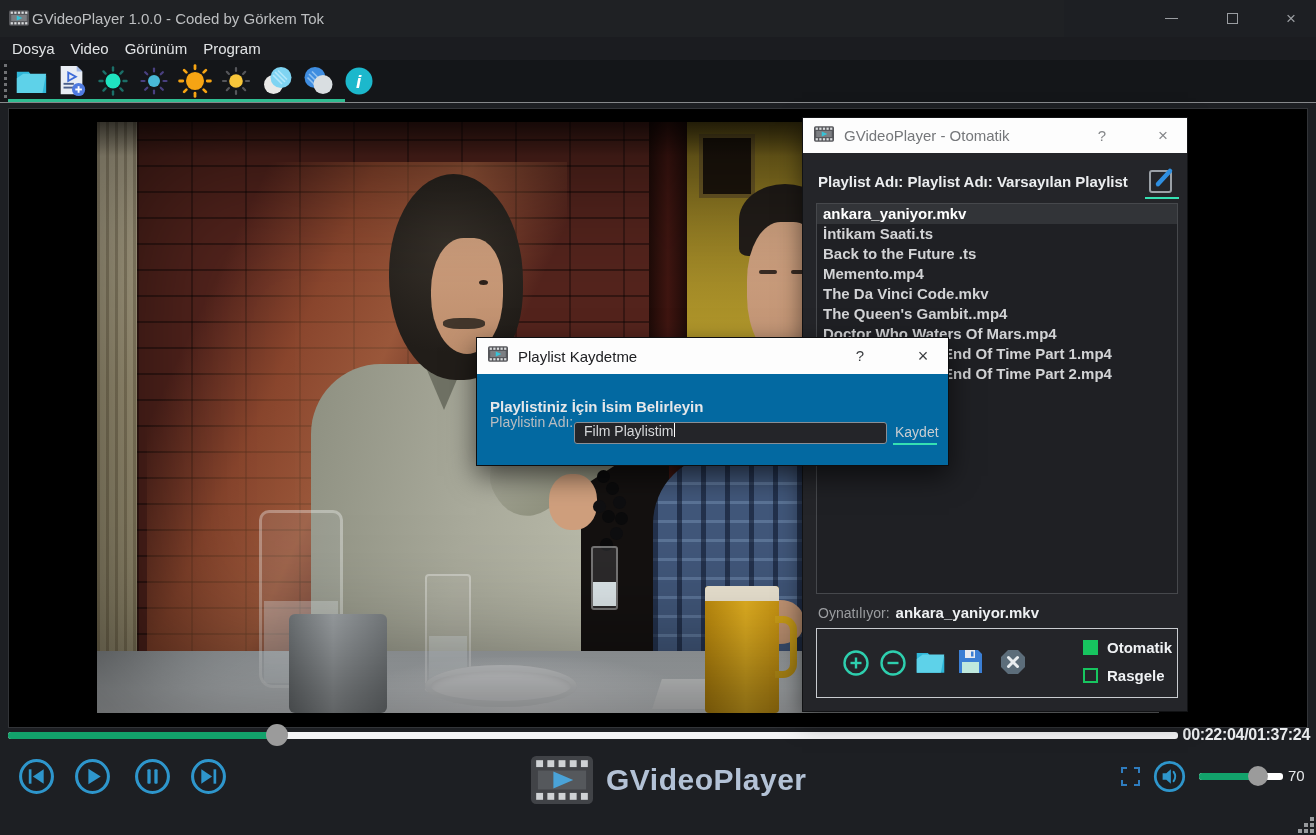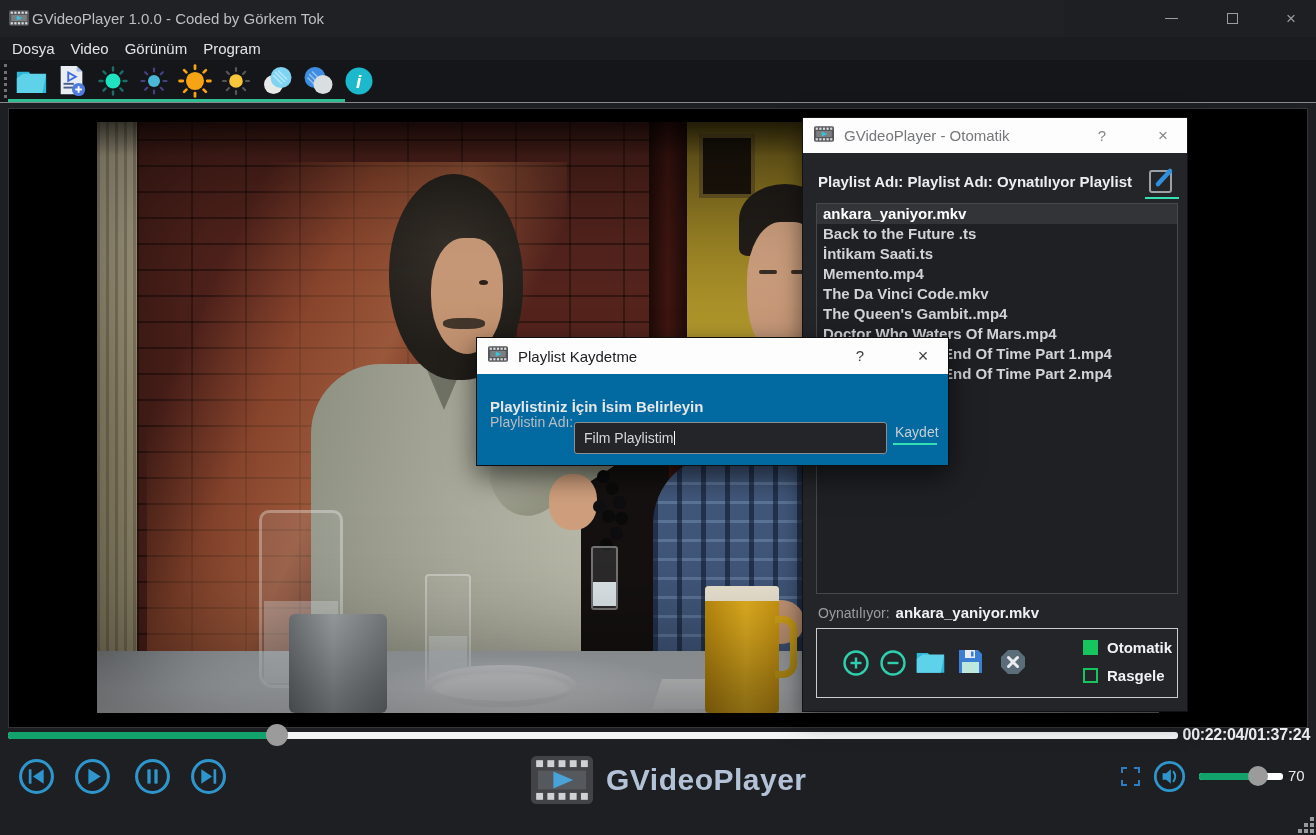--- a/index.html
+++ b/index.html
@@ -128,21 +128,21 @@
 
   
   .dlg{position:absolute;left:476px;top:337px;width:473px;height:129px;background:#0369a1;box-shadow:0 10px 26px rgba(0,0,0,.6);z-index:20;border:1px solid #0d0e10;}
   .dlg-titlebar{position:absolute;left:0;top:0;width:100%;height:36px;background:#fdfdfd;display:flex;align-items:center;}
   .dlg-titlebar .film{margin-left:11px;}
   .dlg-title{margin-left:10px;font-size:15px;color:#202124;}
   .dlg-help{position:absolute;left:366px;top:0;width:34px;height:36px;text-align:center;line-height:36px;font-size:15px;color:#3c3e41;}
   .dlg-close{position:absolute;left:424px;top:0;width:44px;height:36px;text-align:center;line-height:36px;font-size:18px;color:#3c3e41;}
   .dlg-heading{position:absolute;left:13px;top:60px;font-size:15px;font-weight:bold;color:#e5e7e9;}
   .dlg-label{position:absolute;left:13px;top:76px;font-size:14px;color:#b9bcc0;}
-  .dlg-input{position:absolute;left:97px;top:84px;width:313px;height:32px;border:1px solid #8a8f96;border-radius:3px;background:#242529;display:flex;align-items:center;padding-left:9px;font-size:14px;color:#d5d7d9;}
+  .dlg-input{position:absolute;left:97px;top:84px;width:313px;height:22px;border:1px solid #8a8f96;border-radius:3px;background:#242529;display:flex;padding-left:9px;font-size:14px;color:#d5d7d9;}
   .caret{display:inline-block;width:1px;height:14px;background:#ffffff;margin-left:1px;animation:blink 1s steps(1) infinite;}
   @keyframes blink{50%{opacity:0;}}
   .kaydet{position:absolute;left:418px;top:86px;font-size:14px;color:#c9cdd1;}
   .kaydet-underline{position:absolute;left:416px;top:105px;width:44px;height:2px;background:#35e0b2;}
 </style>
 </head>
 <body>
 
 <div class="app">
 
@@ -444,33 +444,33 @@
               <rect x="29" y="21.5" width="4" height="4"></rect>
             </g>
             <rect x="4" y="8.5" width="28" height="11" fill="#7c7e82"></rect>
             <polygon points="14,9.5 24,14 14,18.5" fill="#35c4d8"></polygon>
           </svg>
       </span>
       <span class="pl-title">GVideoPlayer - Otomatik</span>
       <span class="pl-help">?</span>
       <span class="pl-close">×</span>
     </div>
-    <div class="pl-header">Playlist Adı: Playlist Adı: Oynatılıyor Playlist</div>
+    <div class="pl-header">Playlist Adı: Playlist Adı: Varsayılan Playlist</div>
     <span class="edit-btn">
       <svg width="30" height="30" viewBox="0 0 30 30">
           <rect x="3" y="6" width="21" height="21" rx="2" fill="none" stroke="#9aa0a6" stroke-width="2"></rect>
           <line x1="11" y1="19" x2="23" y2="6" stroke="#2f8fe0" stroke-width="4.5" stroke-linecap="round"></line>
           <polygon points="9.5,21.5 13,20 10.5,17.5" fill="#2f8fe0"></polygon>
         </svg>
     </span>
     <span class="edit-underline"></span>
     <div class="pl-list">
       <div class="pl-item selected">ankara_yaniyor.mkv</div>
+      <div class="pl-item">İntikam Saati.ts</div>
       <div class="pl-item">Back to the Future .ts</div>
-      <div class="pl-item">İntikam Saati.ts</div>
       <div class="pl-item">Memento.mp4</div>
       <div class="pl-item">The Da Vinci Code.mkv</div>
       <div class="pl-item">The Queen's Gambit..mp4</div>
       <div class="pl-item">Doctor Who Waters Of Mars.mp4</div>
       <div class="pl-item">Doctor Who The End Of Time Part 1.mp4</div>
       <div class="pl-item">Doctor Who The End Of Time Part 2.mp4</div>
     </div>
     <div class="pl-nowplaying">
       <span>Oynatılıyor:</span><span class="pl-npfile">ankara_yaniyor.mkv</span>
     </div>

